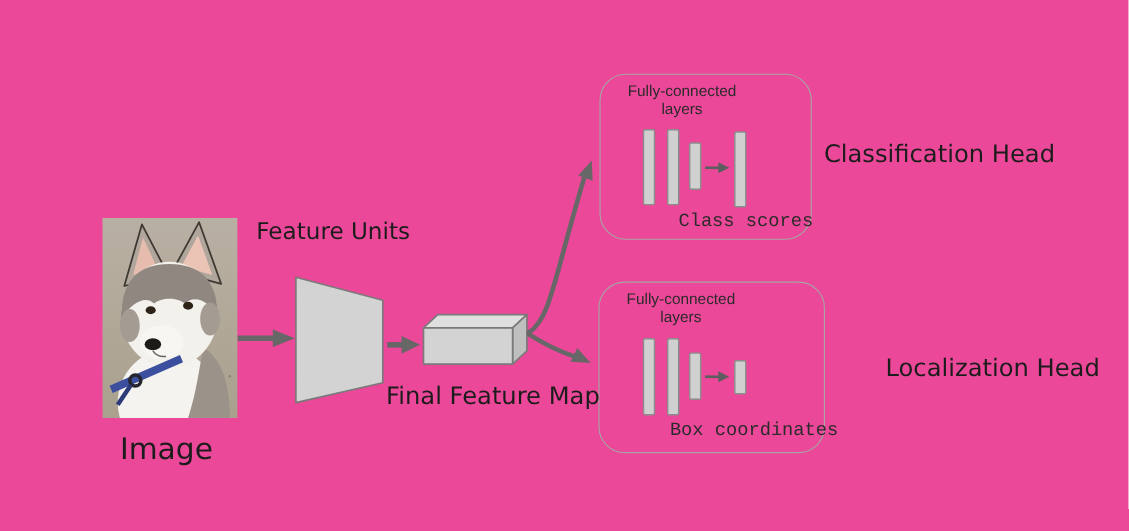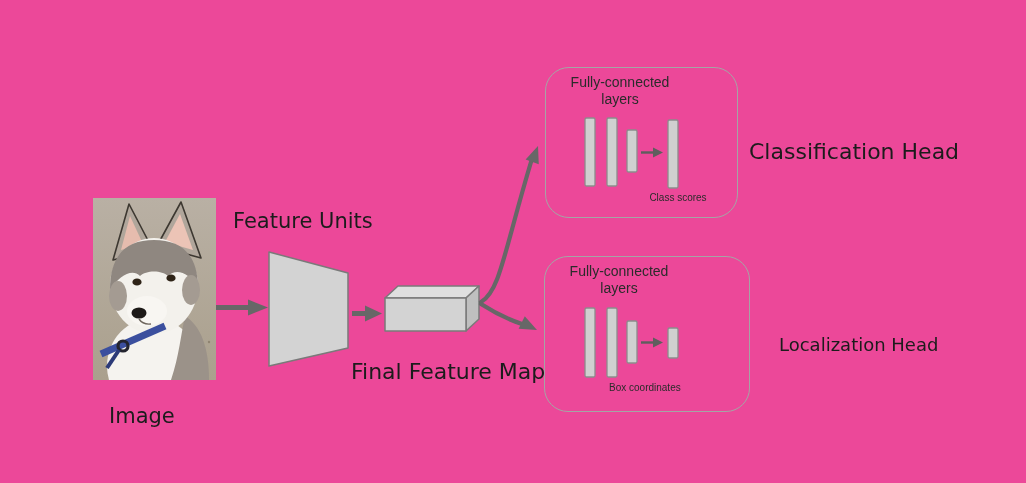--- a/index.html
+++ b/index.html
@@ -11,27 +11,26 @@
     font-family:"DejaVu Sans", sans-serif;
   }
   .layer { position:absolute; left:0; top:0; }
 
   
   .lbl {
     position:absolute;
     color:#1c1c1c;
     white-space:nowrap;
     line-height:1.1;
-    margin-top:11px;
   }
-  .lbl-image            { left:109px; top:394px; font-size:21px; }
+  .lbl-image            { left:109px; top:394px; font-size:27px; }
   .lbl-residual         { left:233px; top:199px; font-size:21px; }
   .lbl-feature-map      { left:351px; top:349px; font-size:22px; }
   .lbl-class-head       { left:749px; top:129px; font-size:22px; }
-  .lbl-local-head       { left:779px; top:324px; font-size:18px; }
+  .lbl-local-head       { left:805px; top:324px; font-size:22px; }
 
   
   .head-box {
     position:absolute;
     border:1.6px solid #a5a5a5;
     border-radius:24px;
     background:transparent;
     box-sizing:border-box;
   }
   .head-box.classification { left:545px; top:67px;  width:193px; height:151px; }
@@ -40,22 +39,22 @@
   .fc-label {
     position:absolute;
     left:8px; top:6px; width:132px;
     text-align:center;
     font-family:"Liberation Sans", sans-serif;
     font-size:14px; line-height:17px;
     color:#2b2b2b;
   }
   .out-label {
     position:absolute;
-    font-family:Liberation Sans, sans-serif;
-    font-size:10px;
+    font-family:Liberation Mono, monospace;
+    font-size:17px;
     color:#2b2b2b;
     white-space:nowrap;
   }
   .out-label.class-scores { left:62px; top:124px; width:140px; text-align:center; }
   .out-label.box-coords   { left:64px; top:125px; width:140px; }
 
   
   .shape   { stroke:#7a7a7a; stroke-width:1.5; stroke-linejoin:round; }
   .bar     { stroke:#8c8c8c; stroke-width:1.3; }
   .arrow-shaft  { stroke-linecap:butt; fill:none; }

